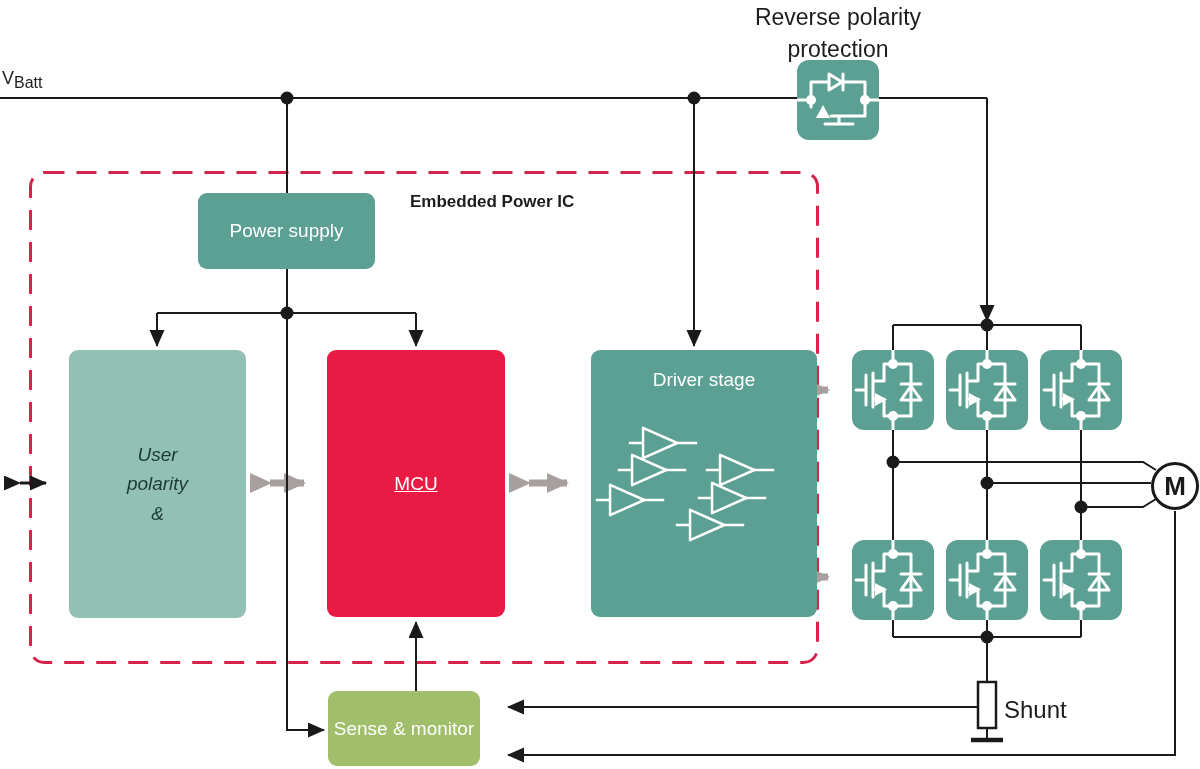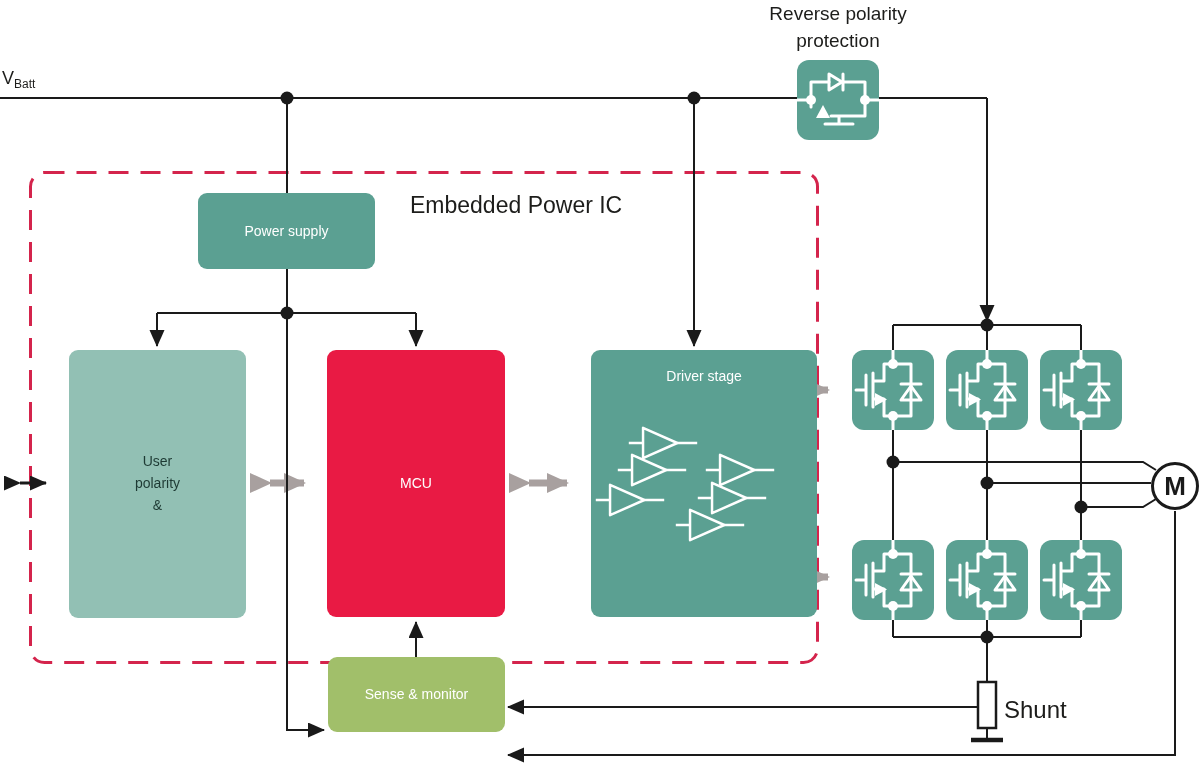--- a/index.html
+++ b/index.html
@@ -13,41 +13,41 @@
   .layer{position:absolute;left:0;top:0;}
   .wire{stroke:var(--line);stroke-width:2;fill:none;}
   .wire3{stroke:var(--line);stroke-width:3;fill:none;}
   .gray-wire{stroke:var(--gray-arrow);stroke-width:7;fill:none;}
   .dot{fill:var(--line);stroke:none;}
   .mk-black{fill:var(--line);}
   .mk-gray{fill:var(--gray-arrow);}
   .dash-rect{fill:none;stroke:var(--dash-red);stroke-width:3;stroke-dasharray:20 12;}
   .shunt-rect{fill:#fff;stroke:var(--line);stroke-width:2.5;}
   .block{position:absolute;border-radius:9px;display:flex;align-items:center;justify-content:center;
-         text-align:center;color:#fff;font-size:14px;line-height:1.35;}
+         text-align:center;color:#fff;font-size:19px;line-height:1.35;}
   .cell{position:absolute;width:82px;height:80px;border-radius:12px;background:var(--teal);}
   .cell svg{display:block;width:82px;height:80px;}
   #power-supply{left:198px;top:193px;width:177px;height:76px;background:var(--teal);}
   #user-interface{left:69px;top:350px;width:177px;height:268px;background:var(--teal-light);
-                  color:var(--text-on-light);line-height:1.55;}
-  #mcu{left:327px;top:350px;width:178px;height:267px;background:var(--red);}
+                  color:var(--text-on-light);line-height:1.55;font-style:italic;}
+  #mcu{left:327px;top:350px;width:178px;height:267px;background:var(--red);text-decoration:underline;}
   #driver{left:591px;top:350px;width:226px;height:267px;background:var(--teal);
           flex-direction:column;justify-content:flex-start;}
   #driver .driver-label{margin-top:17px;position:relative;z-index:2;}
   #driver svg.amps{position:absolute;left:0;top:0;width:206px;height:267px;z-index:1;}
-  #sense{left:328px;top:657px;width:177px;height:75px;background:var(--green);}
+  #sense{left:328px;top:691px;width:152px;height:75px;background:var(--green);}
   #rpp-box{left:797px;top:60px;width:82px;height:80px;border-radius:12px;background:var(--teal);position:absolute;}
   #rpp-box svg{display:block;width:82px;height:80px;}
   #motor{position:absolute;left:1151px;top:462px;width:48px;height:48px;border-radius:50%;
          background:#fff;border:3px solid var(--line);box-sizing:border-box;display:flex;
          align-items:center;justify-content:center;font-size:26px;font-weight:bold;color:var(--line);}
-  #title{position:absolute;left:410px;top:192px;font-size:23px;font-weight:normal;color:var(--text-dark);}
+  #title{position:absolute;left:410px;top:192px;font-size:17px;font-weight:bold;color:var(--text-dark);}
   #vbatt{position:absolute;left:2px;top:68px;color:var(--text-dark);font-size:18px;}
-  #vbatt .sub{font-size:12px;vertical-align:-4px;}
-  #rpp-label{position:absolute;left:748px;top:1px;width:180px;text-align:center;font-size:19px;
+  #vbatt .sub{font-size:16px;vertical-align:-4px;}
+  #rpp-label{position:absolute;left:748px;top:1px;width:180px;text-align:center;font-size:23px;
              line-height:1.4;color:var(--text-dark);}
   #shunt-label{position:absolute;left:1004px;top:696px;font-size:24px;color:var(--text-dark);}
 </style>
 </head>
 <body>
 
 <div class="stage">
 
   <svg width="0" height="0" style="position:absolute" aria-hidden="true">
     <defs>

